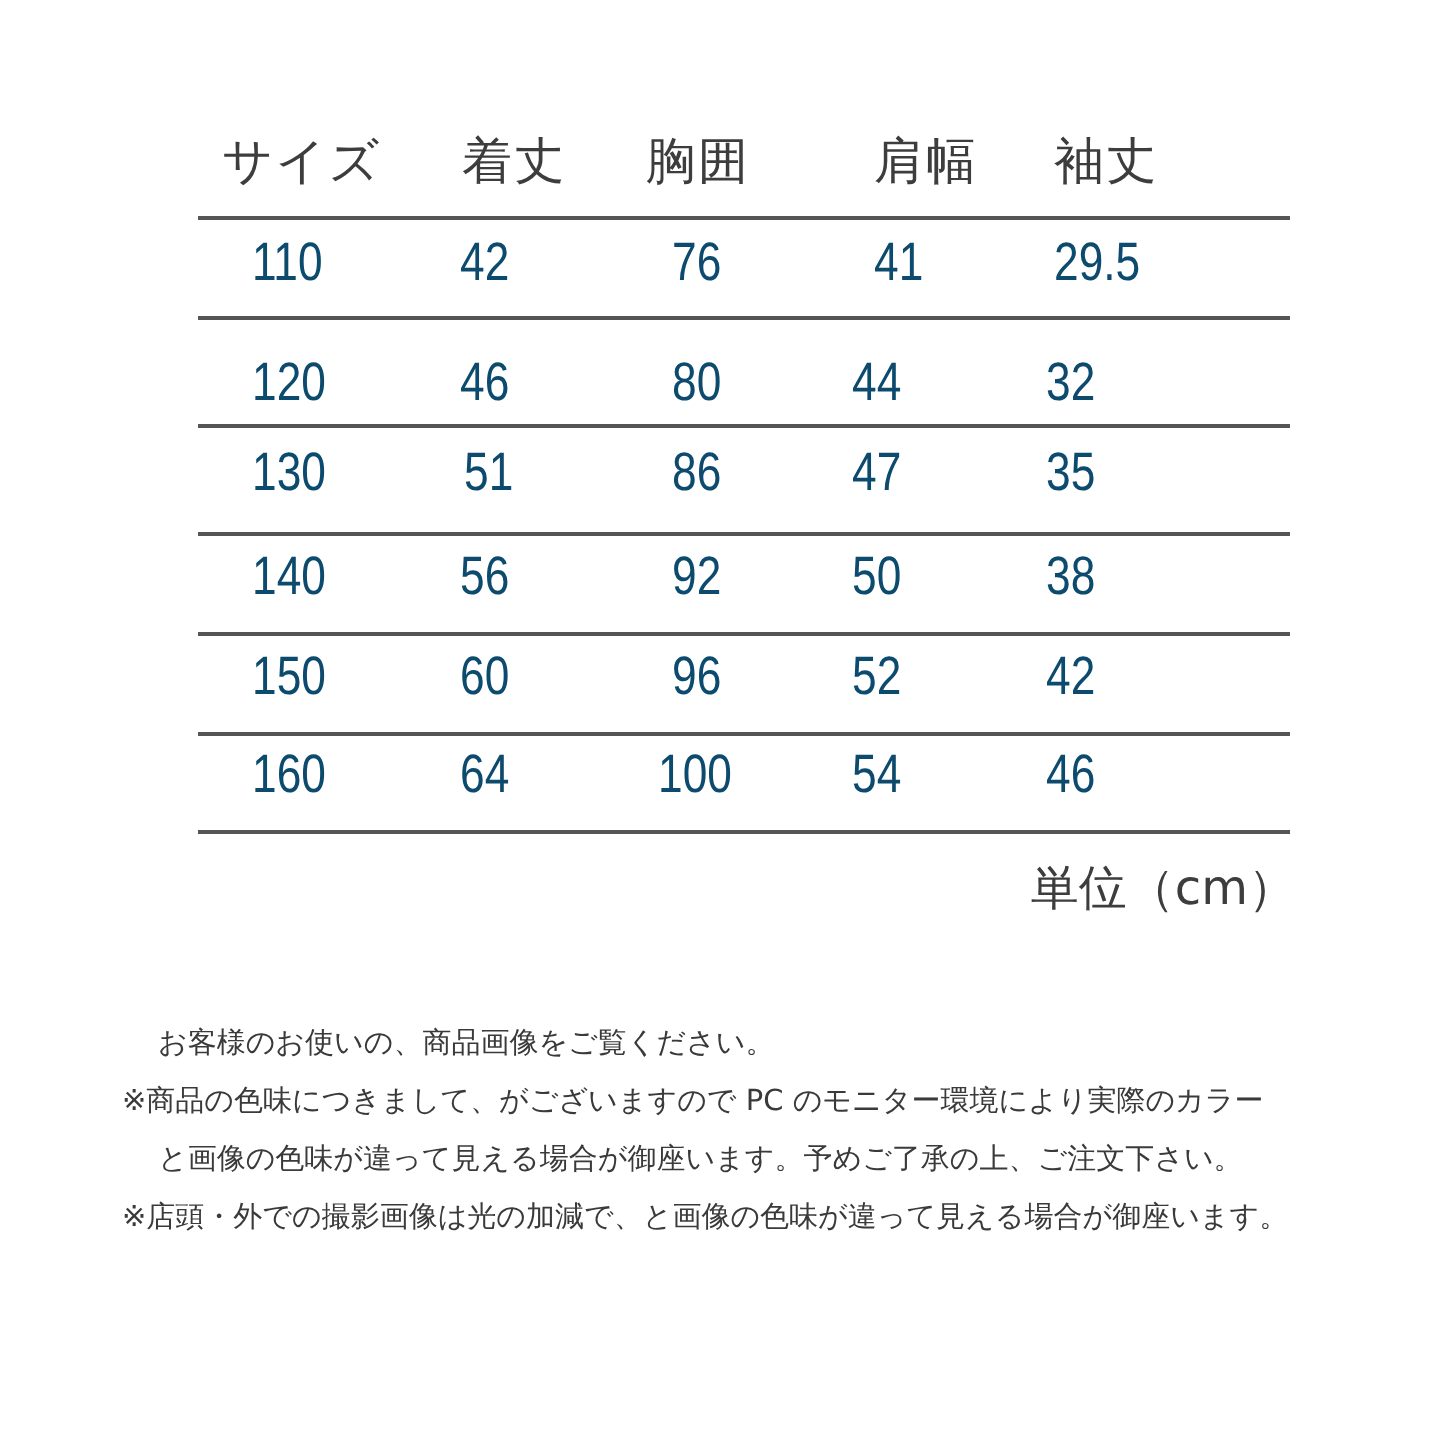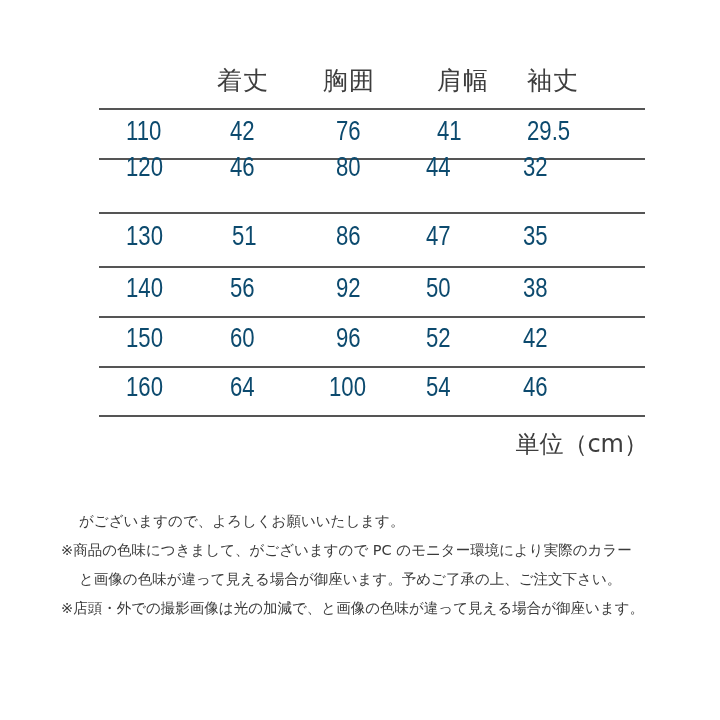--- a/index.html
+++ b/index.html
@@ -17,38 +17,39 @@
   .unit { position:absolute; right:72px; top:428px; font-size:24px; color:#3d3d3d; white-space:nowrap; }
   .notes { position:absolute; left:61px; top:512px; font-size:14.5px; color:#3a3a3a; }
   .note { height:29px; white-space:nowrap; }
   .indent { padding-left:18px; }
 </style>
 </head>
 <body>
 
 <div class="tbl">
   <div class="hdr">
-    <span style="left:118px">着丈</span>
+    <span style="left:12px">サイズ</span>
+    <span style="left:132px">着丈</span>
     <span style="left:224px">胸囲</span>
     <span style="left:338px">肩幅</span>
     <span style="left:428px">袖丈</span>
   </div>
 
   <div class="line" style="top:108px"></div>
 
   <div class="row" style="top:116px">
     <span style="left:27px">110</span>
     <span style="left:131px">42</span>
     <span style="left:237px">76</span>
     <span style="left:338px">41</span>
     <span style="left:428px">29.5</span>
   </div>
   <div class="line" style="top:158px"></div>
 
-  <div class="row" style="top:152px">
+  <div class="row" style="top:176px">
     <span style="left:27px">120</span>
     <span style="left:131px">46</span>
     <span style="left:237px">80</span>
     <span style="left:327px">44</span>
     <span style="left:424px">32</span>
   </div>
   <div class="line" style="top:212px"></div>
 
   <div class="row" style="top:221px">
     <span style="left:27px">130</span>
@@ -83,17 +84,17 @@
     <span style="left:230px">100</span>
     <span style="left:327px">54</span>
     <span style="left:424px">46</span>
   </div>
   <div class="line" style="top:415px"></div>
 </div>
 
 <div class="unit">単位（cm）</div>
 
 <div class="notes">
-  <div class="note indent">がございますので、よろしくお願いいたします。</div>
+  <div class="note indent">お客様のお使いの、商品画像をご覧ください。</div>
   <div class="note">※商品の色味につきまして、がございますので PC のモニター環境により実際のカラー</div>
   <div class="note indent">と画像の色味が違って見える場合が御座います。予めご了承の上、ご注文下さい。</div>
   <div class="note">※店頭・外での撮影画像は光の加減で、と画像の色味が違って見える場合が御座います。</div>
 </div>
 
 </body></html>

